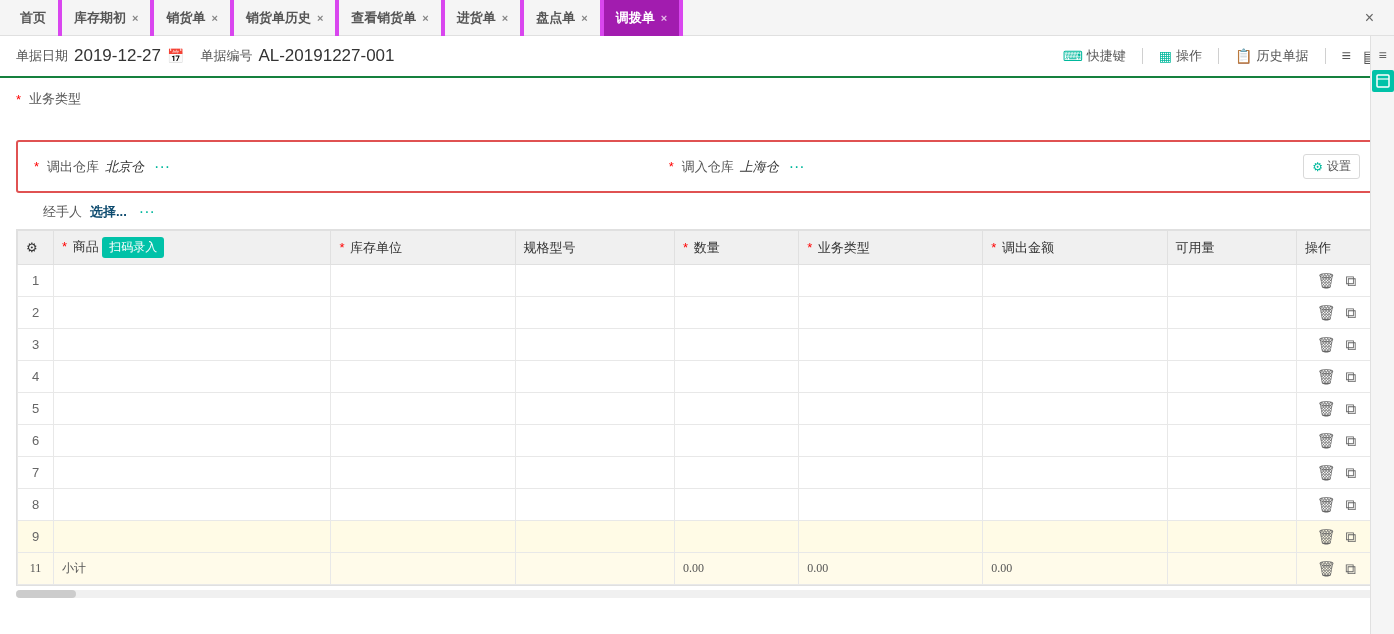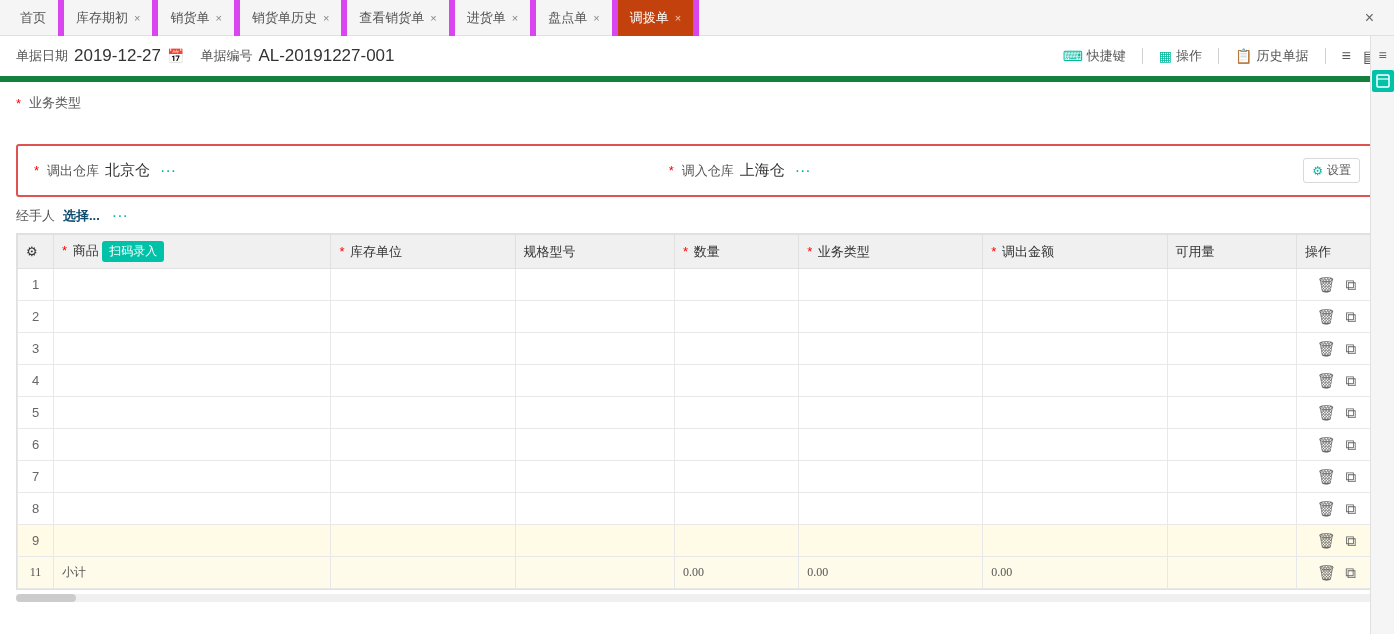--- a/index.html
+++ b/index.html
@@ -15,25 +15,26 @@
       padding: 0 8px;
     }
     .tab-item {
       display: flex;
       align-items: center;
       padding: 8px 12px;
       height: 36px;
       cursor: pointer;
       font-size: 13px;
       color: #555;
-      border-right: 6px solid #d946ef;
+      border-right: 4px solid #d946ef;
       white-space: nowrap;
+      font-weight: bold;
     }
     .tab-item.active {
-      background: #c2410c;
+      background: #a21caf;
       color: #fff;
     }
     .tab-item .tab-close {
       margin-left: 6px;
       font-size: 11px;
       opacity: 0.7;
       cursor: pointer;
     }
     .tab-item.active .tab-close { color: #fff; }
     .tab-close-global {
@@ -42,21 +43,21 @@
       font-size: 16px;
       cursor: pointer;
       color: #666;
     }
 
     
     .form-header {
       display: flex;
       align-items: center;
       padding: 10px 16px;
-      border-bottom: 6px solid #15803d;
+      border-bottom: 2px solid #15803d;
       gap: 24px;
     }
     .form-header-left {
       display: flex;
       align-items: center;
       gap: 16px;
     }
     .field-group {
       display: flex;
       align-items: center;
@@ -129,21 +130,21 @@
       gap: 32px;
       margin: 10px 16px;
       position: relative;
     }
     .warehouse-field {
       display: flex;
       align-items: center;
       gap: 6px;
       flex: 1;
     }
-    .warehouse-value { color: #333; font-size: 15px; }
+    .warehouse-value { color: #333; font-size: 13px; font-style: italic; }
     .settings-btn {
       border: 1px solid #d9d9d9;
       border-radius: 3px;
       padding: 3px 8px;
       font-size: 12px;
       cursor: pointer;
       color: #555;
       display: flex;
       align-items: center;
       gap: 4px;
@@ -151,20 +152,21 @@
     }
     .settings-icon { color: #00b89c; }
 
     
     .handler-row {
       display: flex;
       align-items: center;
       padding: 0 16px;
       gap: 8px;
       margin-bottom: 8px;
+      margin-left: 27px;
     }
 
     
     .data-table {
       width: 100%;
       border-collapse: collapse;
       font-size: 13px;
     }
     .data-table th {
       background: #f0f0f0;

